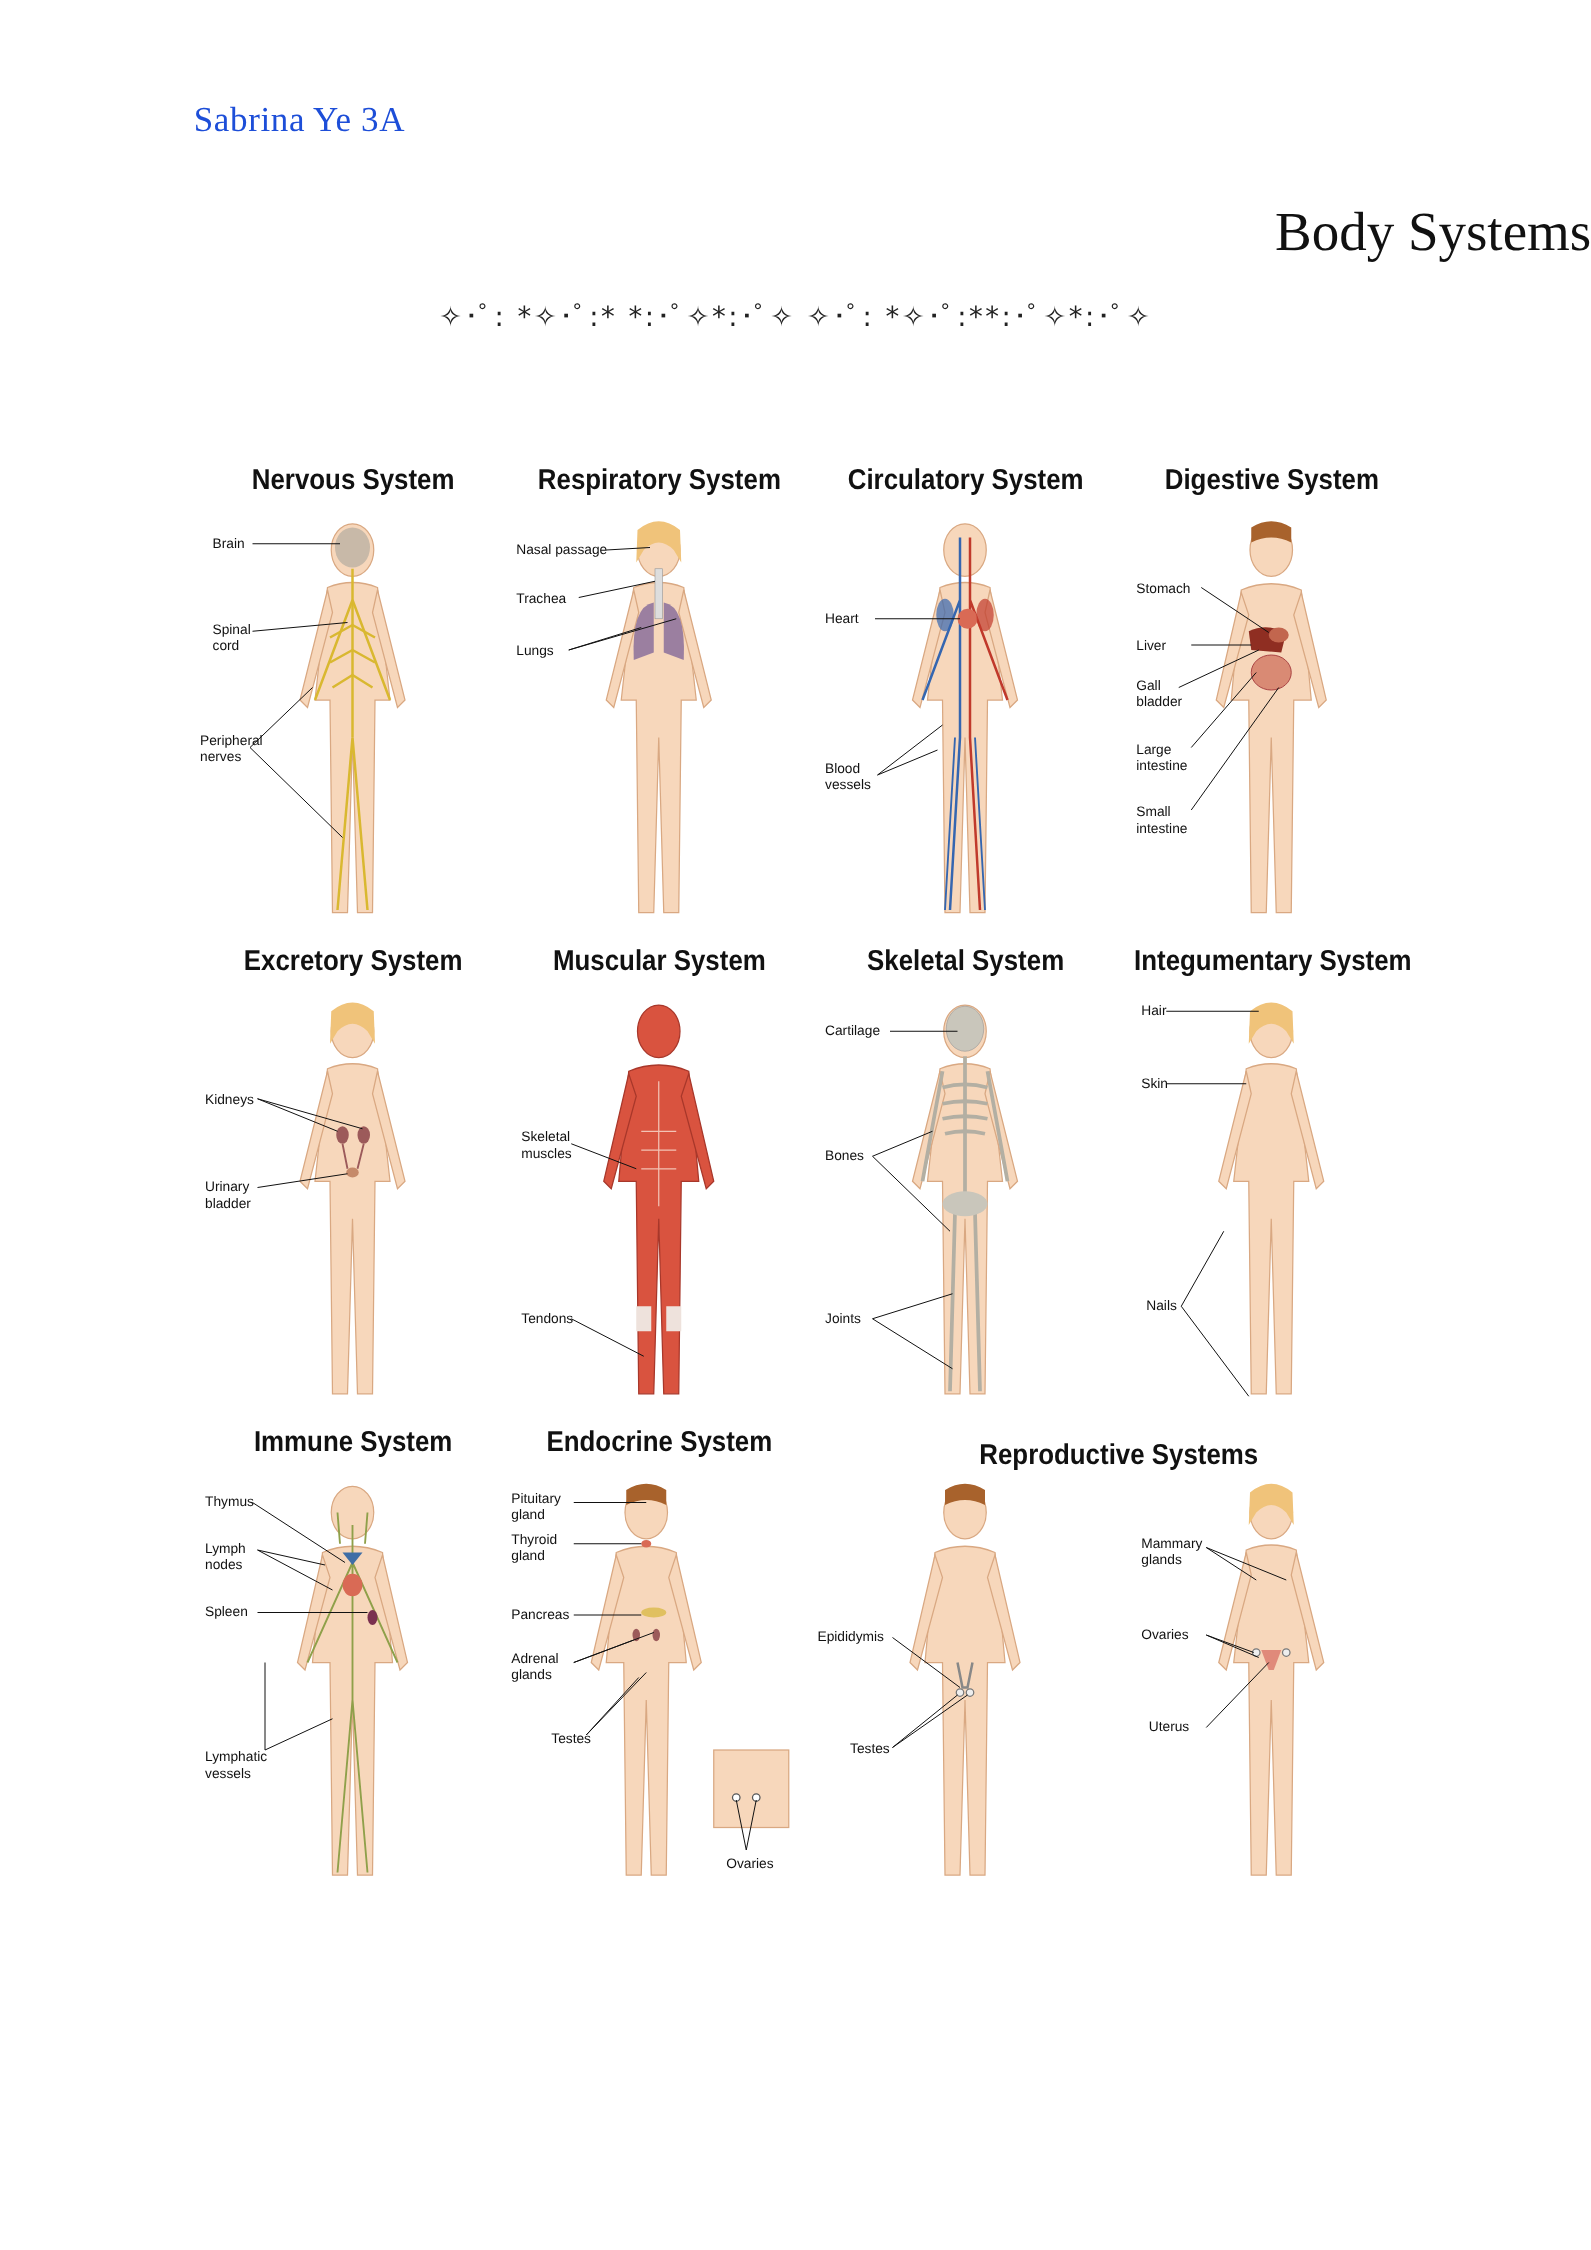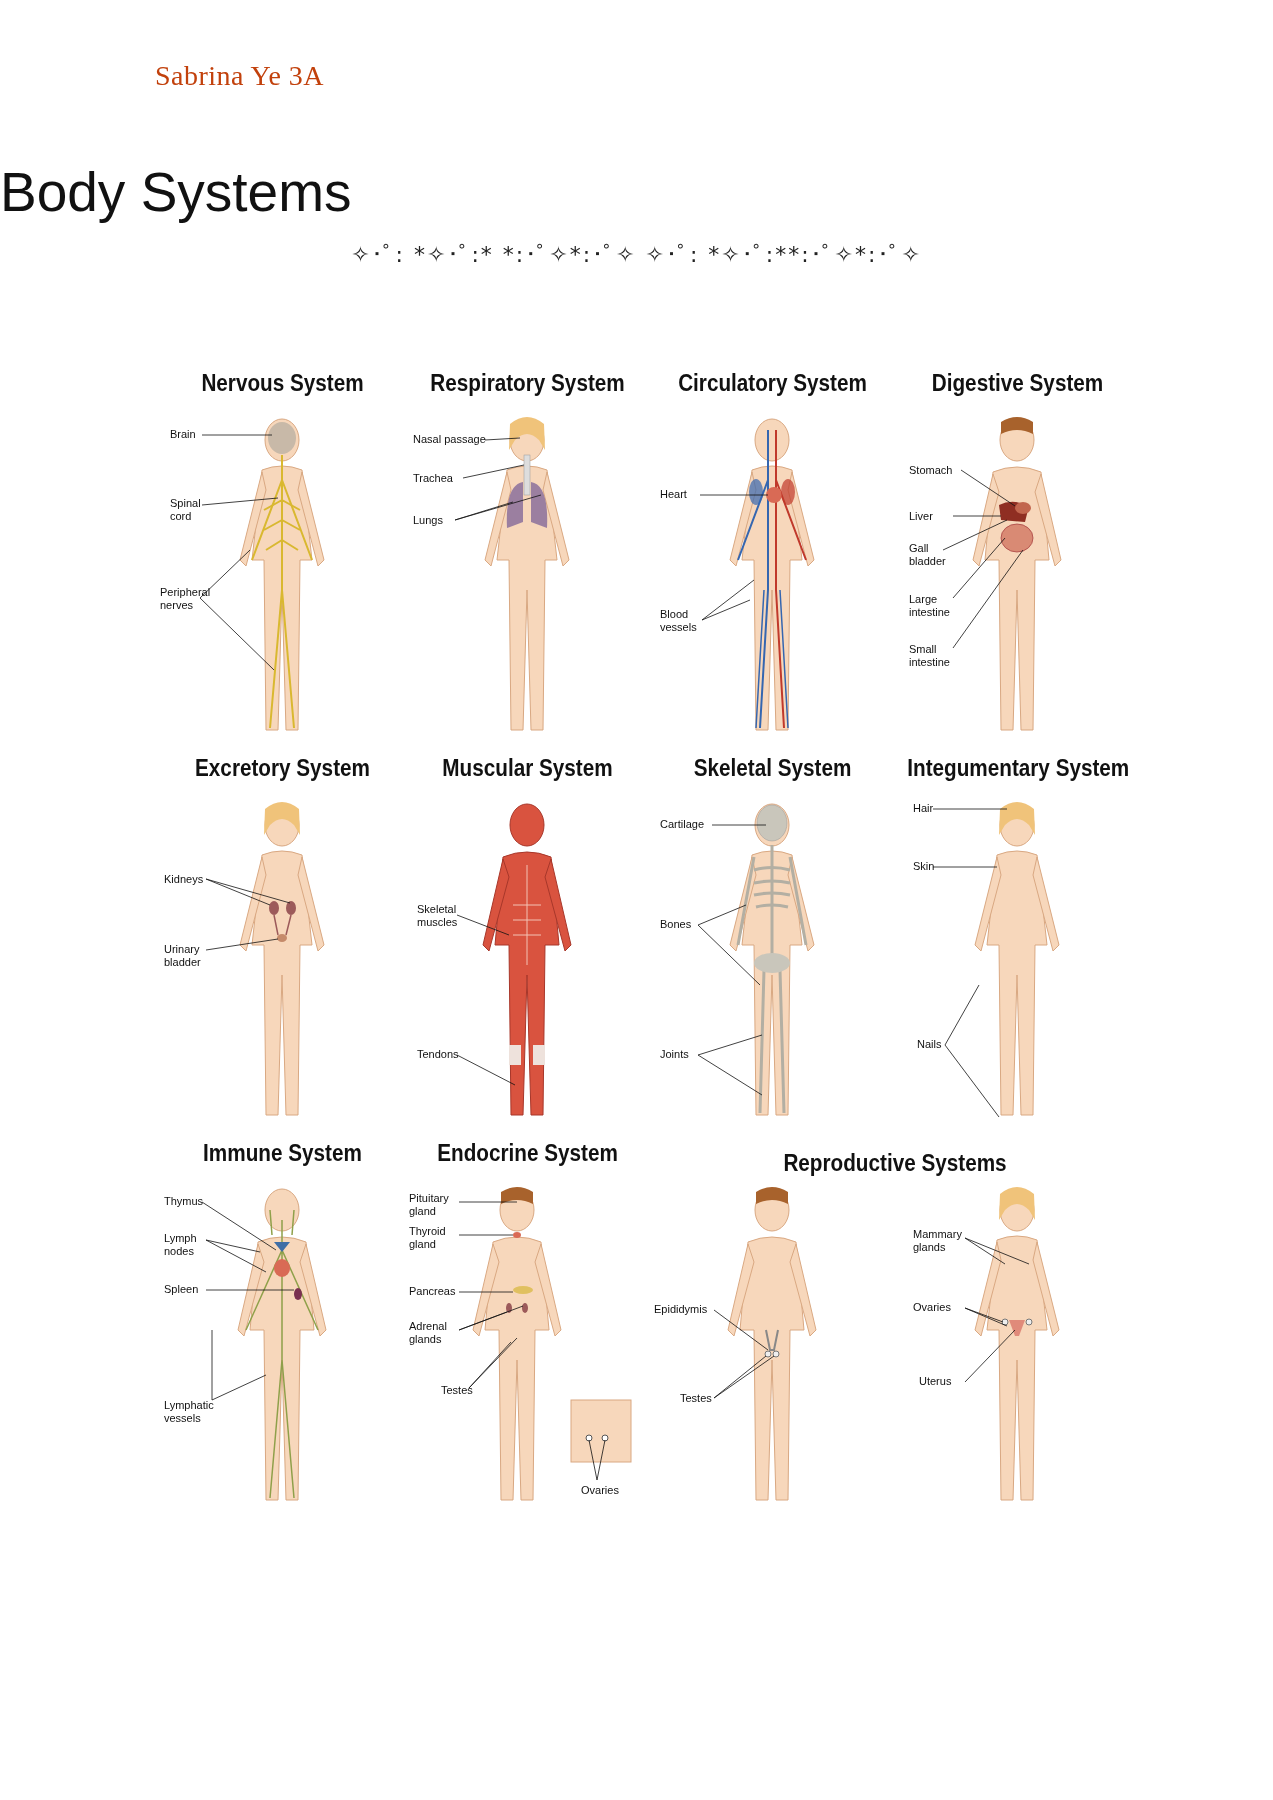--- a/index.html
+++ b/index.html
@@ -1,18 +1,18 @@
 <!DOCTYPE html>
 <html><head>
 <meta charset="utf-8">
 <style>
   html, body { margin: 0; padding: 0; background: #ffffff; }
   body { width: 1273px; height: 1800px; position: relative; overflow: hidden; font-family: "Liberation Sans", sans-serif; }
-  .author { position: absolute; left: 155px; top: 60px; font-family: "Liberation Serif", "DejaVu Serif", serif; font-size: 28px; color: #c2410c; letter-spacing: 0.5px; }
-  .title { position: absolute; left: 0; width: 1273px; top: 160px; text-align: left; font-family: Liberation Sans, sans-serif; font-size: 55px; color: #111; }
+  .author { position: absolute; left: 155px; top: 81px; font-family: "Liberation Serif", "DejaVu Serif", serif; font-size: 28px; color: #1d4ed8; letter-spacing: 0.5px; }
+  .title { position: absolute; left: 0; width: 1273px; top: 160px; text-align: right; font-family: Liberation Serif, serif; font-size: 44px; color: #111; }
   .sparkles { position: absolute; left: 0; width: 1273px; top: 242px; text-align: center; font-family: "DejaVu Sans", sans-serif; font-size: 22px; color: #222; letter-spacing: 2px; white-space: nowrap; }
   .figure-area { position: absolute; left: 160px; top: 370px; width: 980px; height: 1170px; text-decoration: underline; }
   .panel { position: absolute; width: 245px; height: 385px; }
   .panel-title { position: absolute; left: 0; top: 0; width: 100%; text-align: center; font-family: "Liberation Sans", sans-serif; font-weight: bold; font-size: 23px; color: #111; transform: scaleX(0.9); white-space: nowrap; }
   .panel svg { position: absolute; left: 0; top: 40px; }
   .lbl { font-family: "Liberation Sans", sans-serif; font-size: 11px; fill: #111; }
   .repro-title { position: absolute; left: 490px; top: 780px; width: 490px; text-align: center; font-weight: bold; font-size: 23px; transform: scaleX(0.9); white-space: nowrap; color: #111; }
 </style>
 </head>
 <body>

